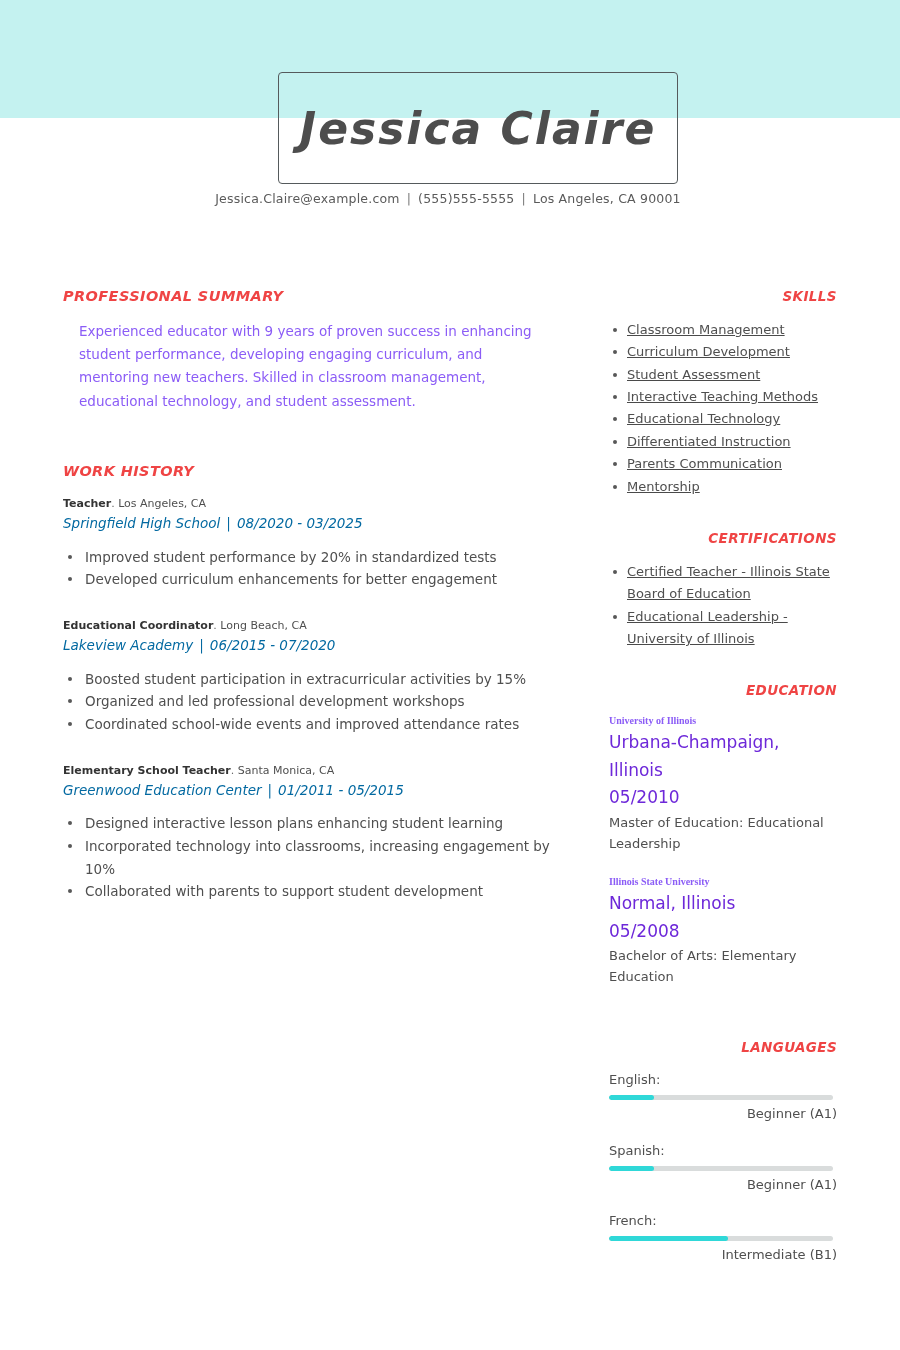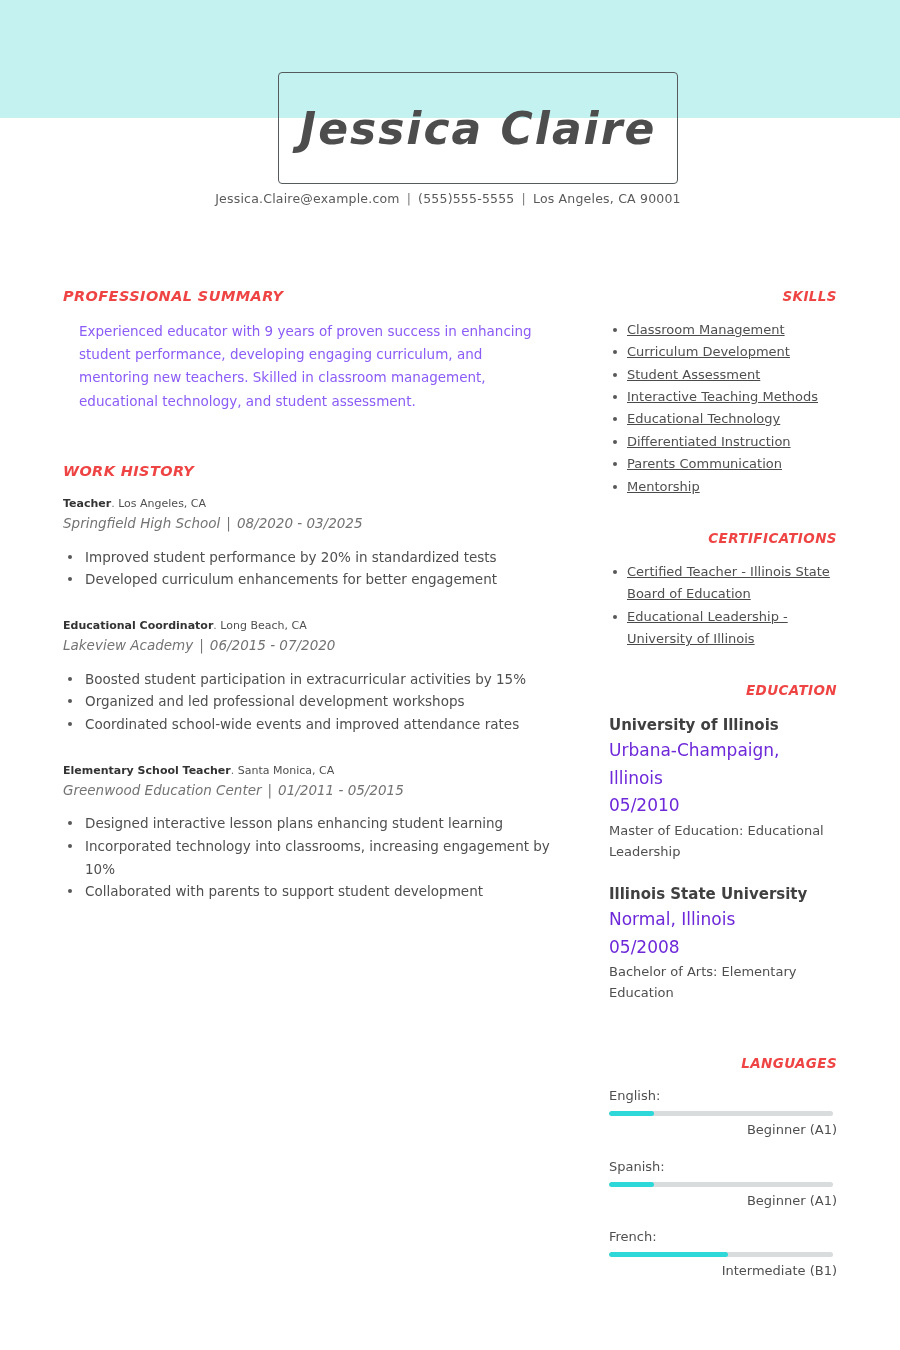--- a/index.html
+++ b/index.html
@@ -110,21 +110,21 @@
   }
   .job-title {
     font-weight: bold;
     color: #333333;
   }
   .job-sep { color: #6a6a6a; }
   .job-meta-line {
     font-size: 13.5px;
     font-style: italic;
     line-height: 1.6;
-    color: #737373;
+    color: #0369a1;
     margin-top: 1px;
   }
   .job-meta-sep { padding: 0 6px; }
   ul.bullets {
     list-style: none;
     margin: 11px 0 0 0;
     padding: 0;
   }
   ul.bullets > li {
     position: relative;
@@ -165,24 +165,25 @@
     left: 4px;
     top: 9px;
     width: 4px;
     height: 4px;
     border-radius: 50%;
     background: #585858;
   }
   .r-gap-lg { height: 32px; }
   .edu-entry { margin-bottom: 20px; }
   .edu-school {
-    font-size: 15px;
+    font-size: 10px;
     font-weight: bold;
-    color: #404040;
+    color: #8b5cf6;
     line-height: 1.6;
+    font-family: Liberation Serif, serif;
   }
   .edu-line {
     font-size: 17px;
     color: #6d28d9;
     line-height: 1.62;
   }
   .edu-degree {
     font-size: 13px;
     color: #4f4f4f;
     line-height: 1.62;

